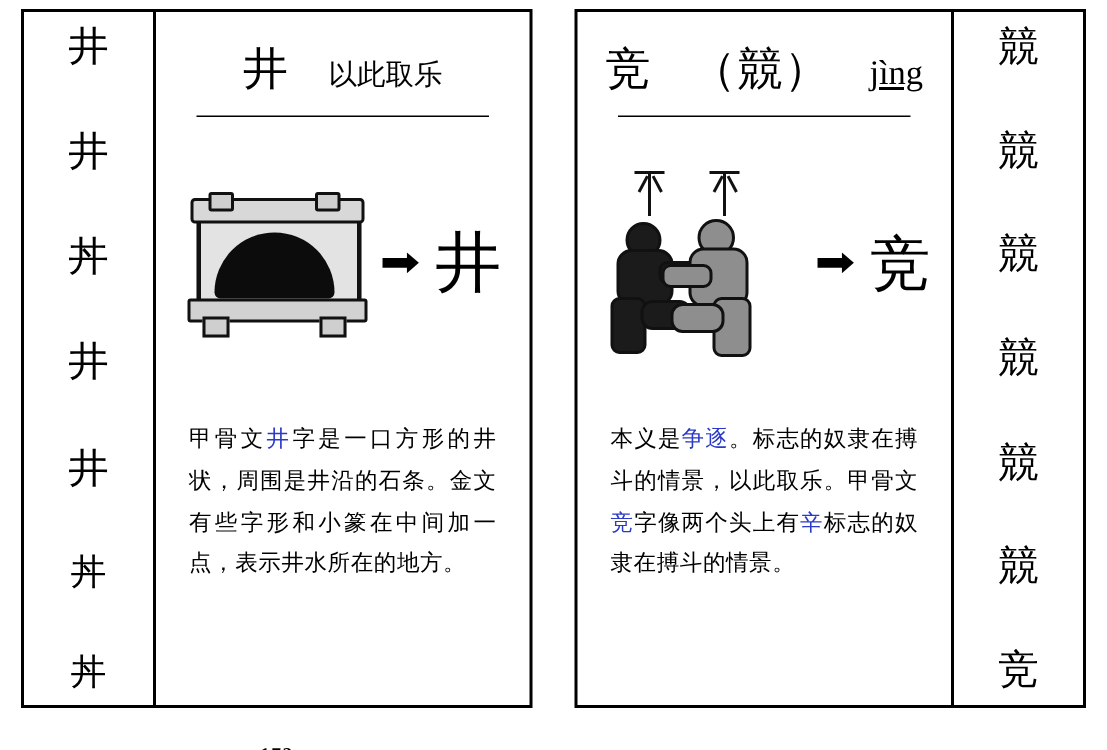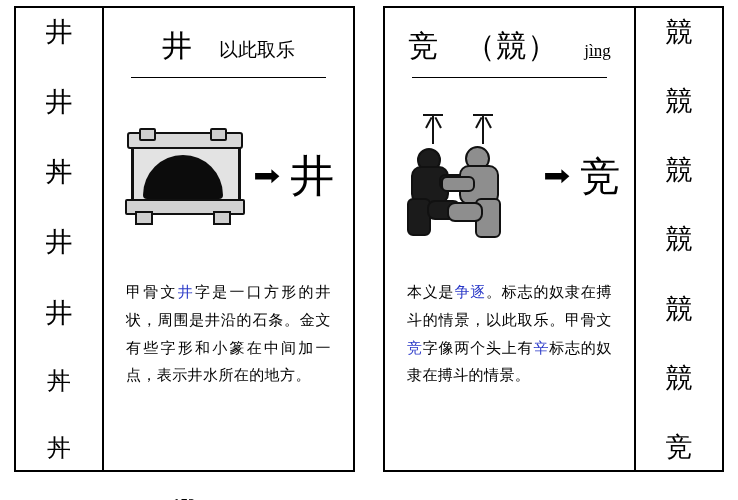--- a/index.html
+++ b/index.html
@@ -76,21 +76,21 @@
     font-family: "DejaVu Serif", "Liberation Serif", serif;
     font-size: 30px;
     color: #000;
     letter-spacing: 1px;
   }
   .pinyin {
     font-family: "Liberation Serif", serif;
     font-size: 19px;
     color: #000;
   }
-  .pinyin.tight { font-size: 17px; text-decoration: underline; }
+  .pinyin.tight { font-size: 23px; text-decoration: underline; }
   .rule {
     height: 1px;
     background: #000;
     margin: 0 auto;
     width: 78%;
   }
   .illustration {
     flex: 0 0 auto;
     position: relative;
     height: 195px;

